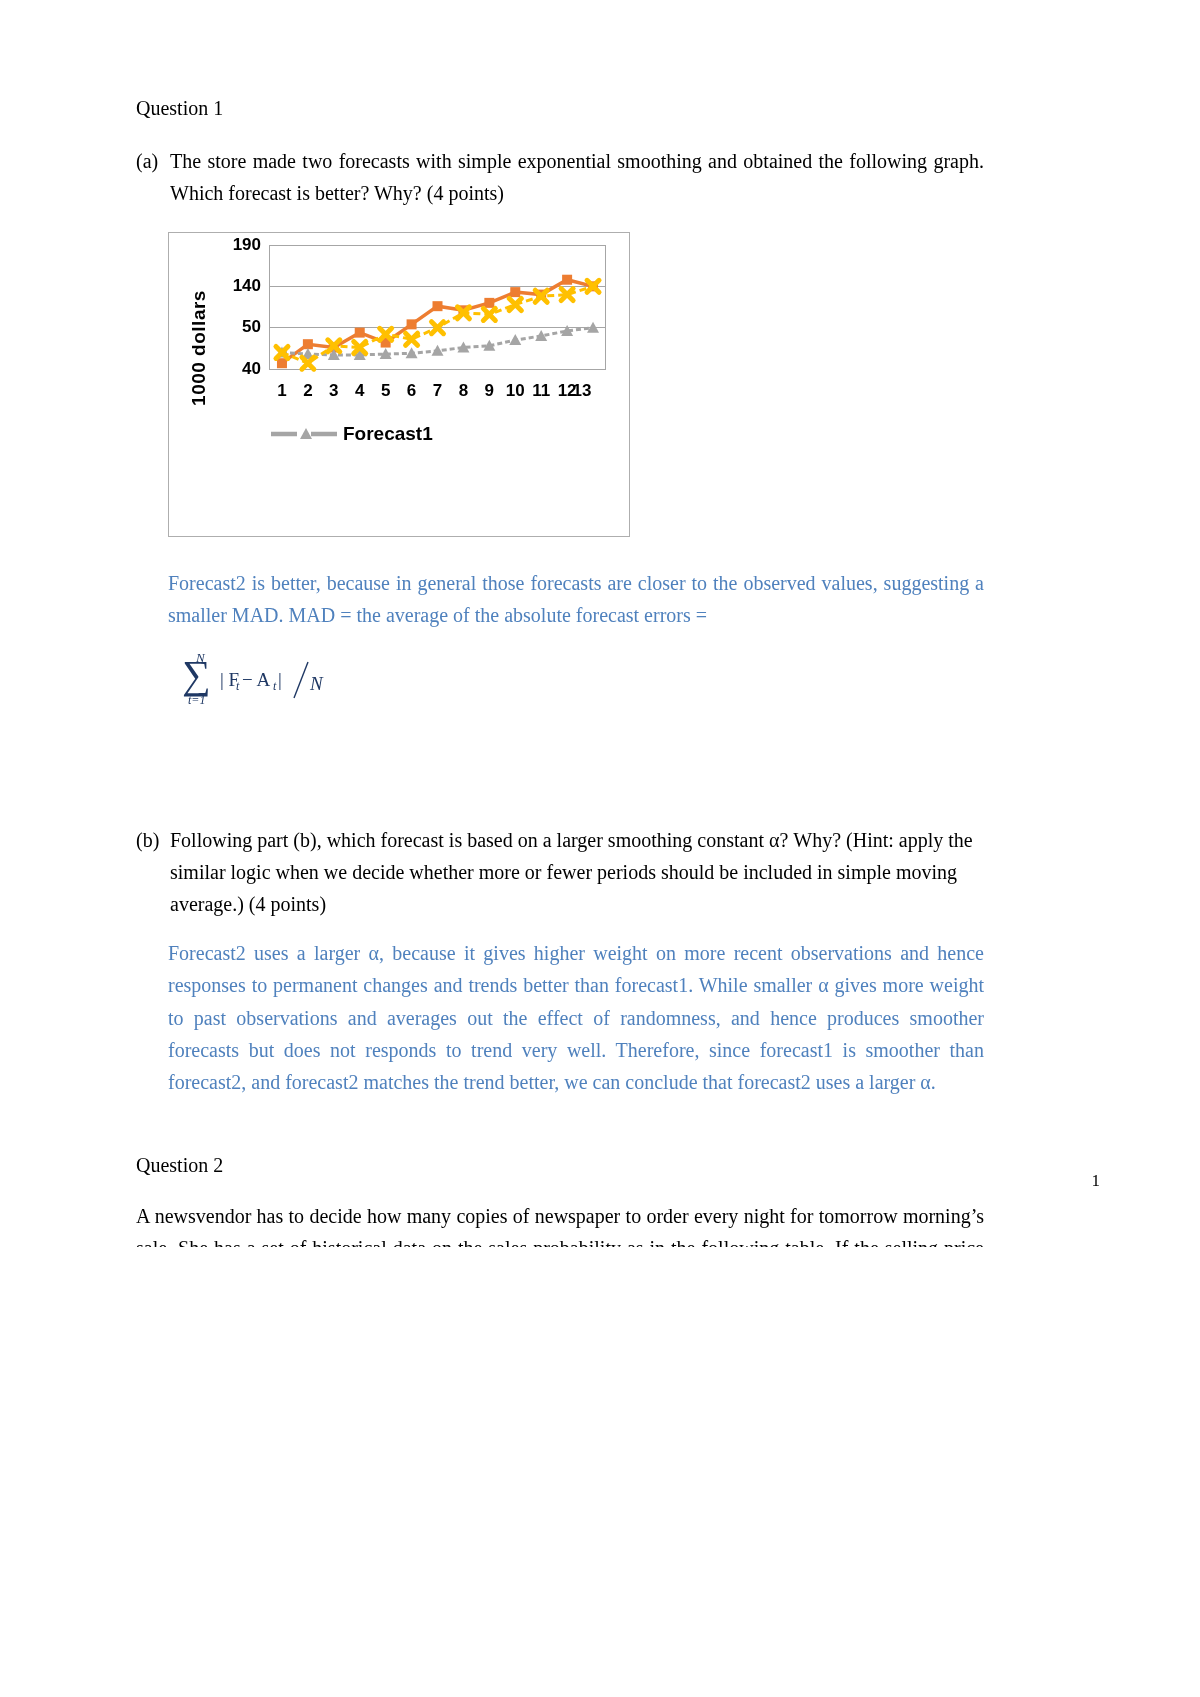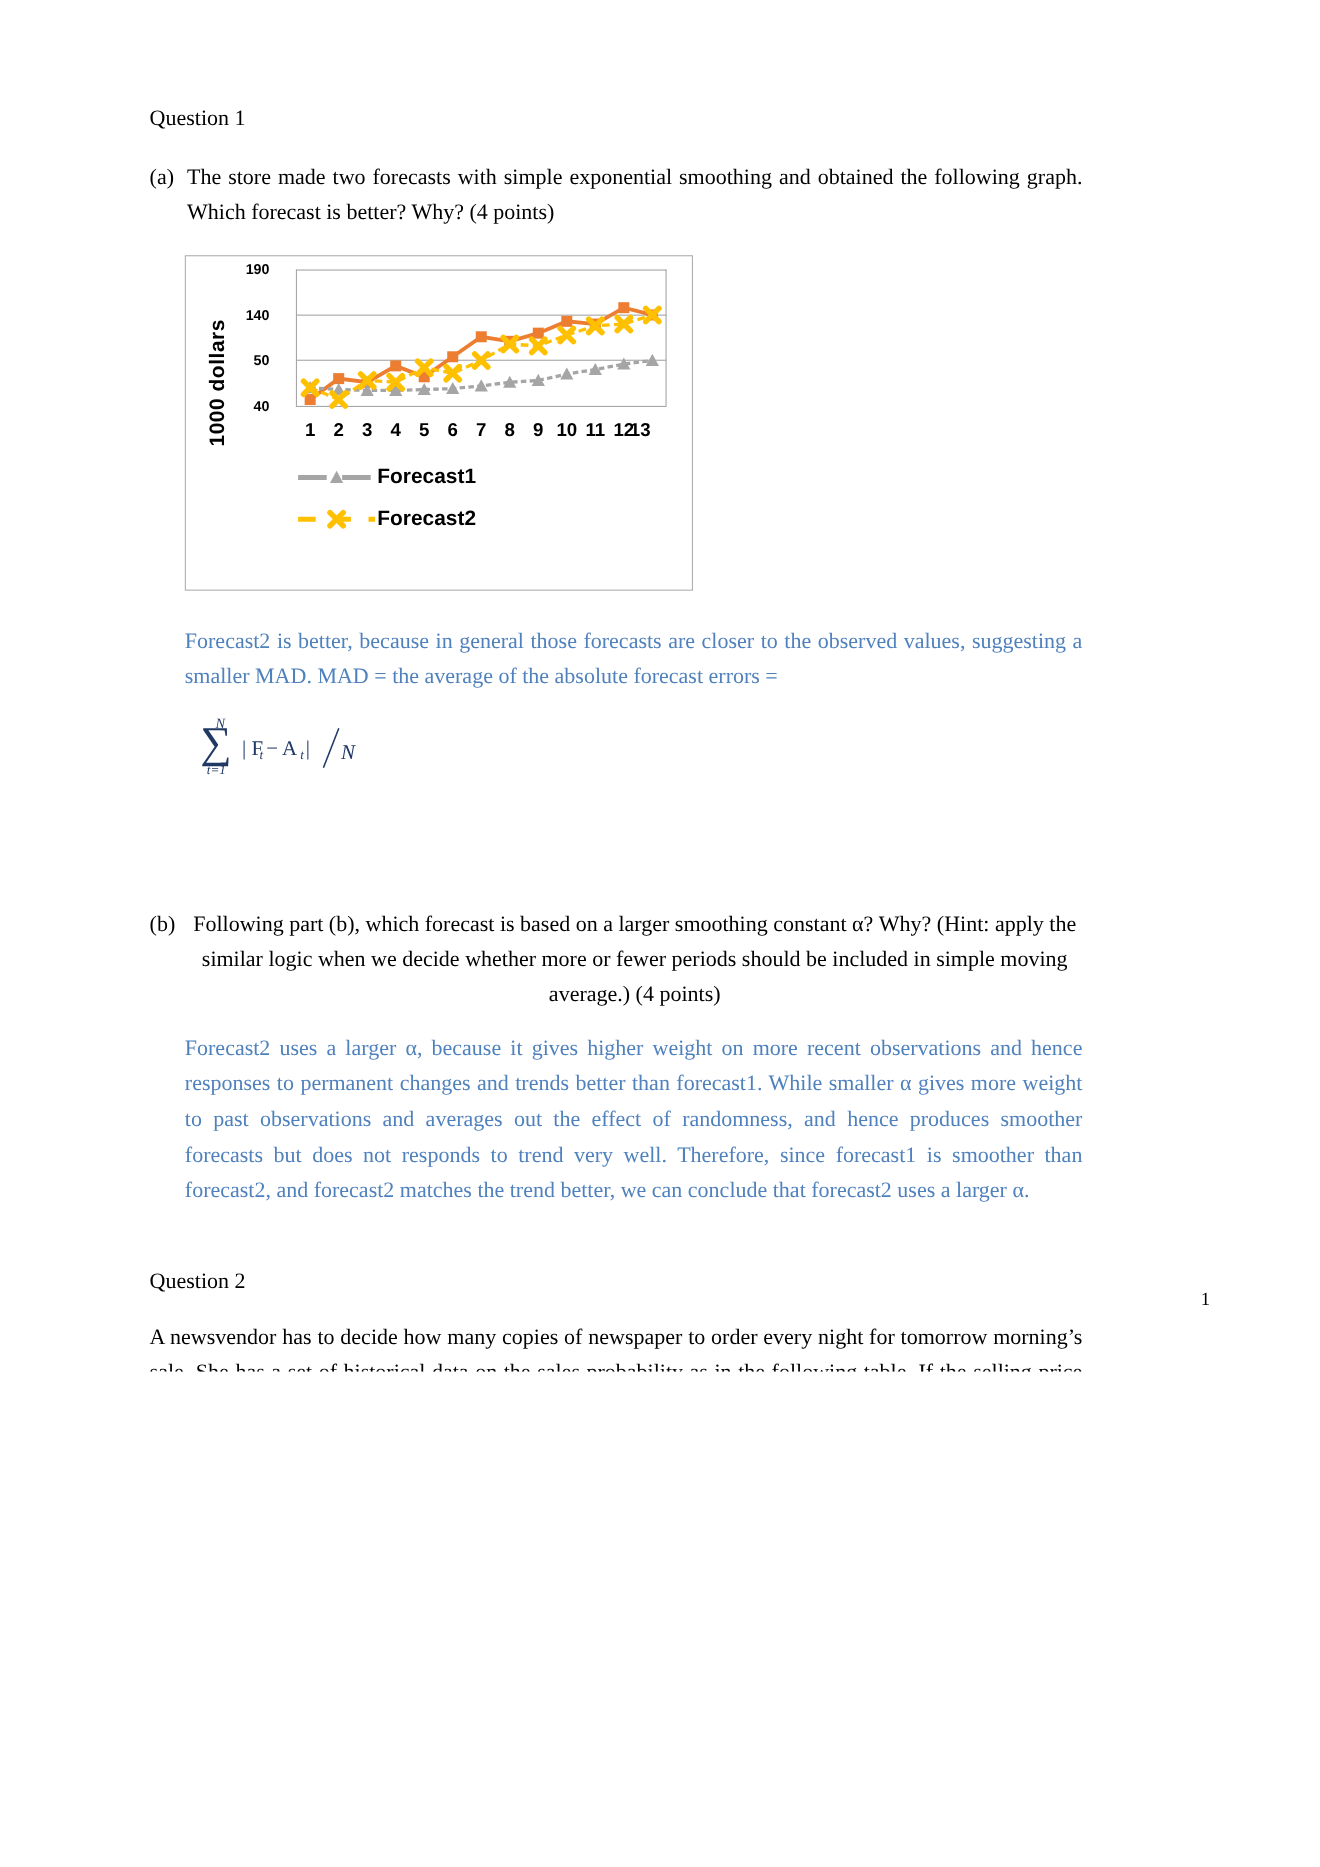--- a/index.html
+++ b/index.html
@@ -38,21 +38,21 @@
   }
   .item-label {
     width: 34px;
     flex: 0 0 34px;
   }
   .item-body {
     flex: 1;
     text-align: justify;
     text-justify: inter-word;
   }
-  .item-body.nojust { text-align: center; }
+  .item-body.nojust { text-align: left; }
 
   
   .chart-wrap {
     margin: 22px 0 0 32px;
     width: 462px;
     height: 305px;
     border: 1px solid #aeaeae;
     background: #ffffff;
     box-sizing: border-box;
     position: relative;
@@ -80,25 +80,25 @@
   .plot-area {
     position: absolute;
     left: 100px;
     top: 12px;
     width: 337px;
     height: 124px;
   }
   .ytick {
     position: absolute;
     right: 100%;
-    margin-right: 24px;
+    margin-right: 8px;
     transform: translateY(-50%);
     font-family: "Liberation Sans", sans-serif;
     font-weight: bold;
-    font-size: 13px;
+    font-size: 17px;
     white-space: nowrap;
   }
   .gridline {
     position: absolute;
     left: 0; right: 0;
     height: 1px;
     background: #a6a6a6;
   }
   .plot-border {
     position: absolute;
@@ -306,30 +306,20 @@
           </div>
 
         <div class="legend" id="chart-legend">
             <div class="legend-row">
               <div class="legend-key"><svg width="74" height="24" viewBox="0 0 74 24">
                   <line x1="2" y1="12" x2="72" y2="12" stroke="#A5A5A5" stroke-width="4.5" stroke-dasharray="26,14"></line>
                   <polygon points="37,6 31,17 43,17" fill="#A5A5A5"></polygon>
                 </svg></div>
               <div class="legend-text">Forecast1</div>
             </div>
-            <div class="legend-row">
-              <div class="legend-key"><svg width="74" height="24" viewBox="0 0 74 24">
-                  <line x1="2" y1="12" x2="72" y2="12" stroke="#FFC000" stroke-width="4.5" stroke-dasharray="16,16"></line>
-                  <g>
-                    <line x1="31" y1="6" x2="43" y2="18" stroke="#FFC000" stroke-width="5" stroke-linecap="round"></line>
-                    <line x1="31" y1="18" x2="43" y2="6" stroke="#FFC000" stroke-width="5" stroke-linecap="round"></line>
-                  </g>
-                </svg></div>
-              <div class="legend-text">Forecast2</div>
-            </div>
           </div>
       </div>
     </div>
 
     <div style="margin:30px 0 0 32px; width:816px;">
       <div class="answer">Forecast2 is better, because in general those forecasts are closer to the observed values, suggesting a smaller MAD. MAD = the average of the absolute forecast errors =</div>
       <div class="formula">
         <svg width="230" height="64" viewBox="0 0 230 64">
           <text x="24" y="20" font-family="Liberation Serif, serif" font-style="italic" font-size="13" fill="#1f3864" id="f-upper">N</text>
           <text x="10" y="46" font-family="Liberation Serif, serif" font-size="40" fill="#1f3864" id="f-sigma">∑</text>

